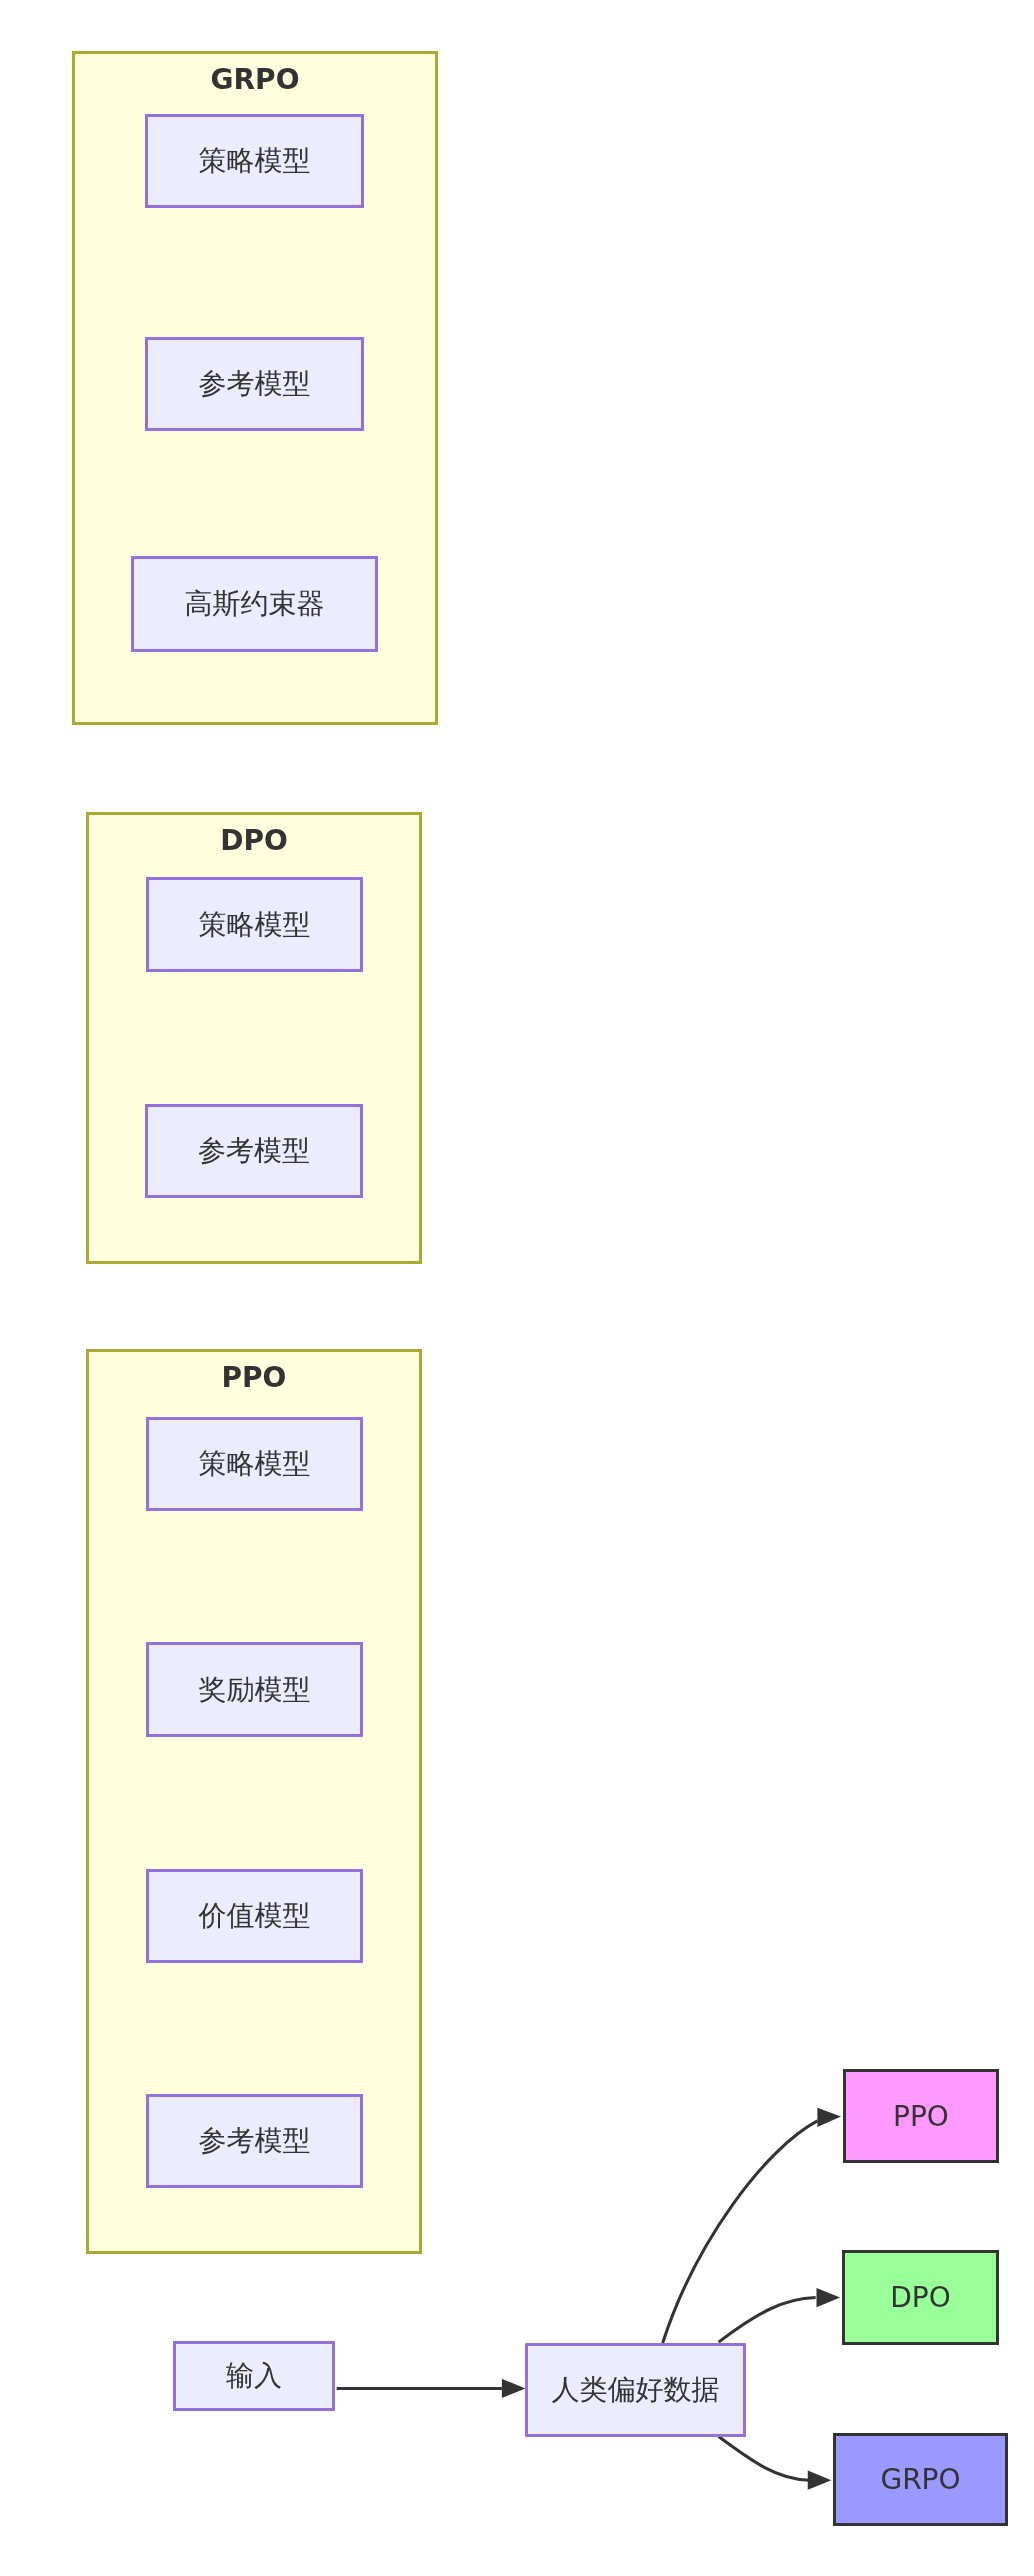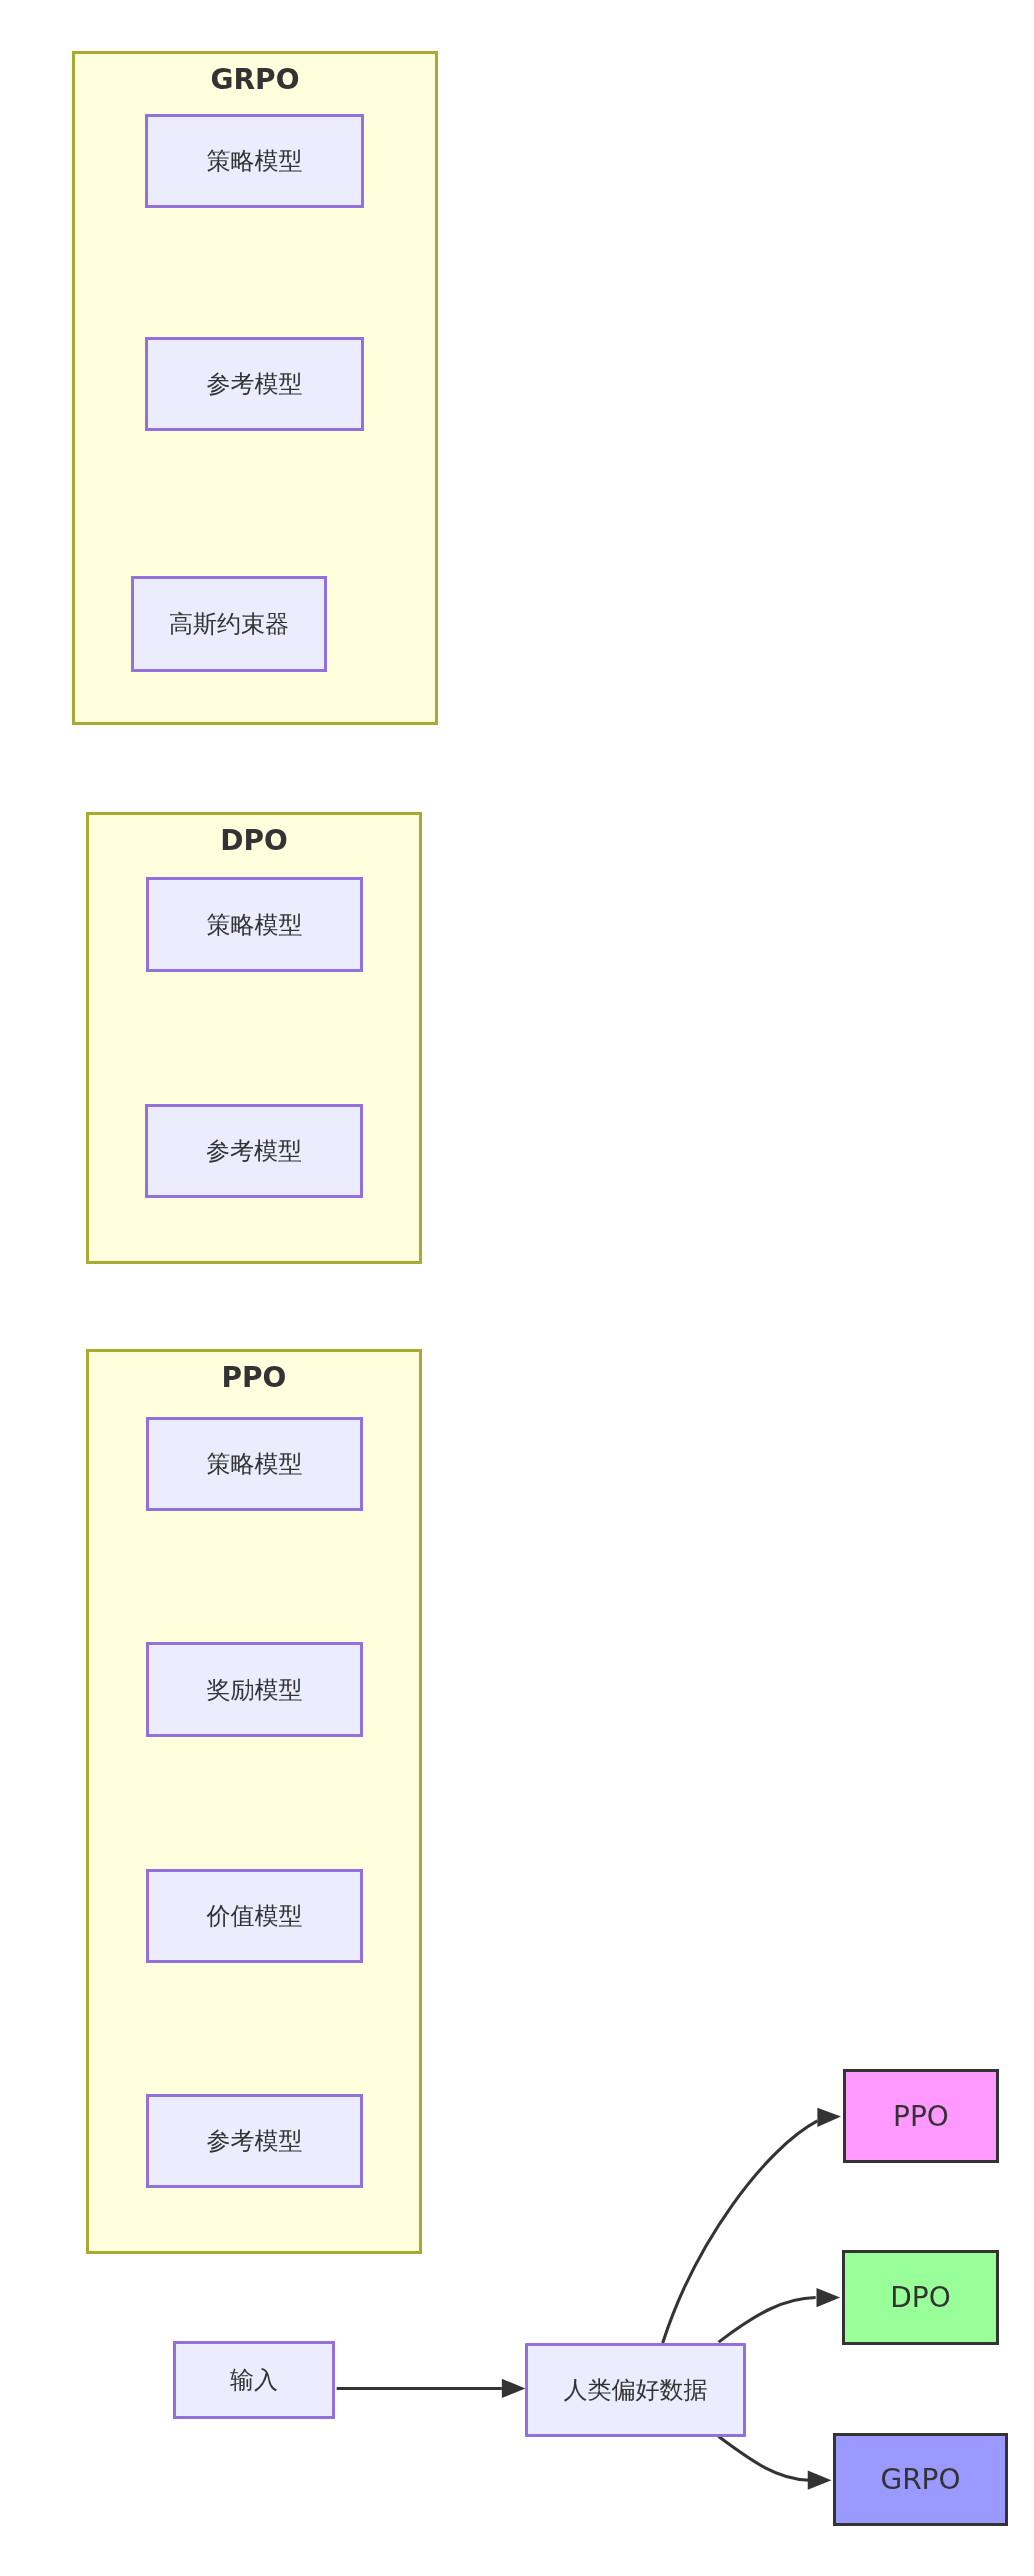--- a/index.html
+++ b/index.html
@@ -13,21 +13,21 @@
     background:#ffffde;border:3.1px solid #aaaa33;
   }
   .cluster-title{
     position:absolute;top:8.7px;left:0;right:0;text-align:center;
     font-size:28px;font-weight:bold;color:#333333;
   }
   .node{
     position:absolute;box-sizing:border-box;
     background:#ececff;border:3.1px solid #9370db;
     display:flex;align-items:center;justify-content:center;
-    font-size:24px;color:#333333;white-space:nowrap;
+    font-size:28px;color:#333333;white-space:nowrap;
   }
   .node.rounded{border-radius:1px;}
   .outbox{
     position:absolute;box-sizing:border-box;
     border:3.1px solid #333333;
     display:flex;align-items:center;justify-content:center;
     font-size:28px;color:#333333;
   }
   svg.edges{position:absolute;inset:0;pointer-events:none;}
   svg.edges path.link{fill:none;stroke:#333333;stroke-width:3.5px;}
@@ -72,37 +72,37 @@
 
     <path class="link" d="M797,2787 C836,2816 864,2836 901,2837"></path>
     <polygon class="head" points="926,2837 899,2826 899,2848"></polygon>
   </svg>
 
   <div class="cluster" style="left:50px;top:51px;width:366px;height:674px;">
     <div class="cluster-title">GRPO</div>
   </div>
   <div class="node" style="left:123px;top:114px;width:219px;height:94px;">策略模型</div>
   <div class="node" style="left:123px;top:337px;width:219px;height:94px;">参考模型</div>
-  <div class="node" style="left:109px;top:576px;width:196px;height:96px;">高斯约束器</div>
+  <div class="node" style="left:109px;top:556px;width:247px;height:96px;">高斯约束器</div>
 
   <div class="cluster" style="left:64px;top:812px;width:336px;height:452px;">
     <div class="cluster-title">DPO</div>
   </div>
   <div class="node" style="left:124px;top:877px;width:217px;height:95px;">策略模型</div>
   <div class="node" style="left:123px;top:1104px;width:218px;height:94px;">参考模型</div>
 
   <div class="cluster" style="left:64px;top:1349px;width:336px;height:905px;">
     <div class="cluster-title">PPO</div>
   </div>
   <div class="node" style="left:124px;top:1417px;width:217px;height:94px;">策略模型</div>
   <div class="node" style="left:124px;top:1869px;width:217px;height:94px;">价值模型</div>
   <div class="node" style="left:124px;top:1642px;width:217px;height:95px;">奖励模型</div>
   <div class="node" style="left:124px;top:2094px;width:217px;height:94px;">参考模型</div>
 
-  <div class="node" style="left:151px;top:2341px;width:162px;height:78px;">输入</div>
+  <div class="node" style="left:151px;top:2341px;width:162px;height:70px;">输入</div>
   <div class="node rounded" style="left:503px;top:2343px;width:221px;height:94px;">人类偏好数据</div>
 
   <div class="outbox" style="left: 821px; top: 2069px; width: 156px; height: 94px; background: rgb(255, 153, 255);">PPO</div>
   <div class="outbox" style="left: 820px; top: 2250px; width: 157px; height: 95px; background: rgb(153, 255, 153);">DPO</div>
   <div class="outbox" style="left: 811px; top: 2433px; width: 175px; height: 93px; background: rgb(153, 153, 255);">GRPO</div>
 
 </div>
 
 
 </body></html>

